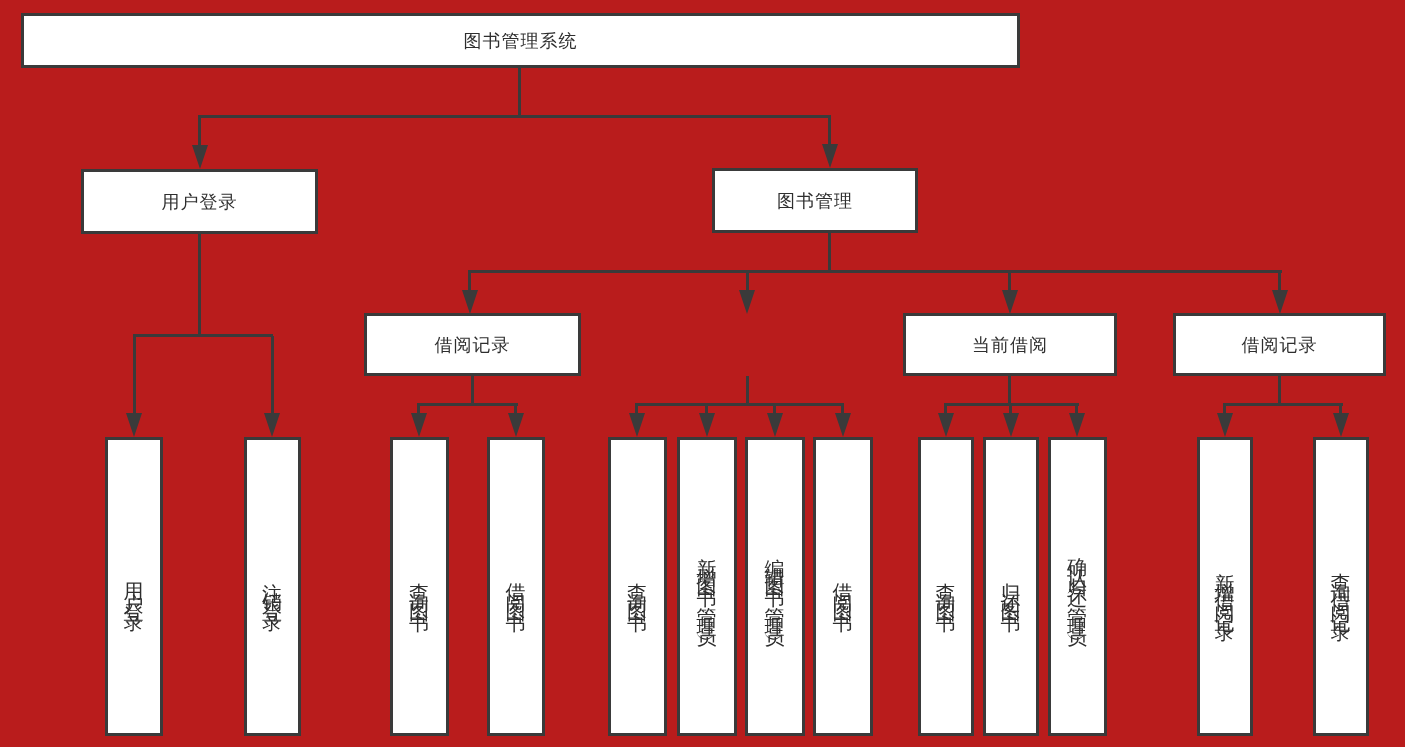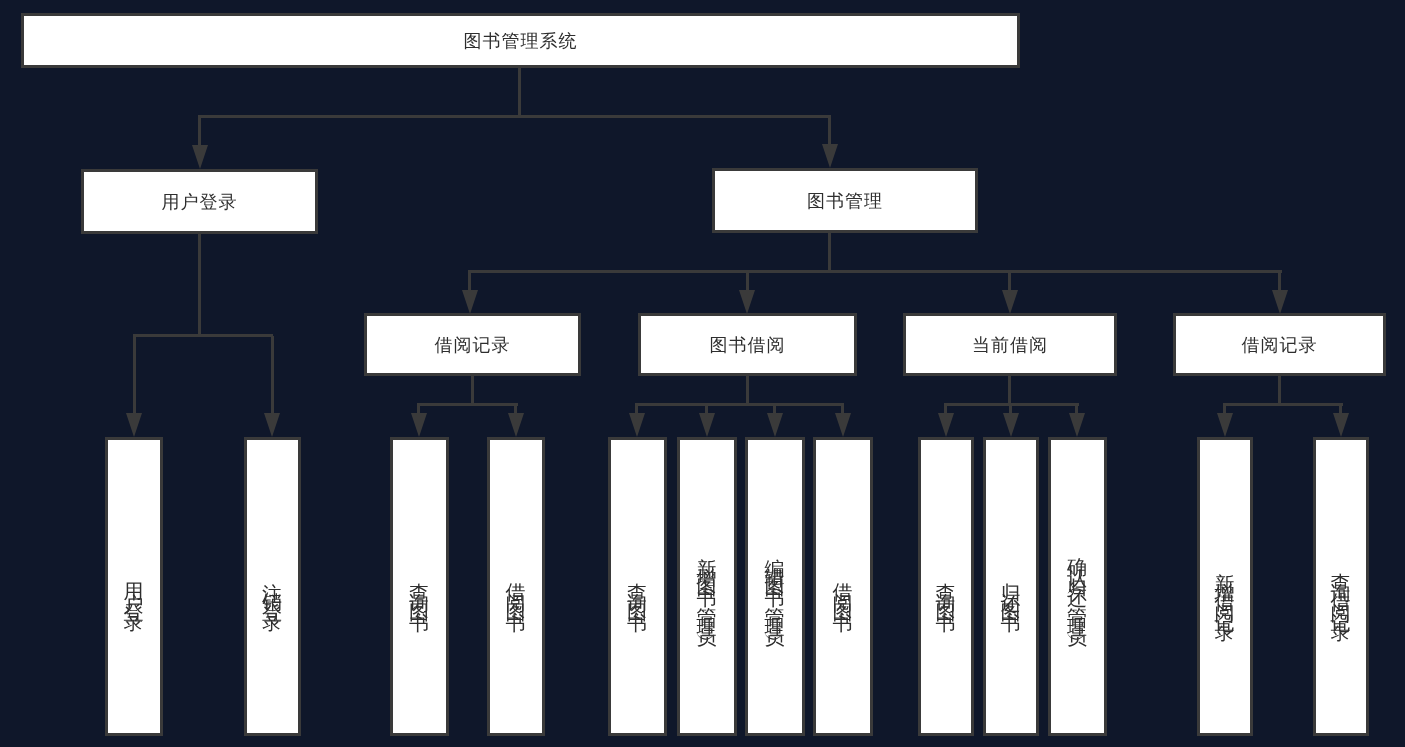--- a/index.html
+++ b/index.html
@@ -5,21 +5,21 @@
   html, body {
     margin: 0;
     padding: 0;
     background: #ffffff;
     font-family: "Liberation Sans", "DejaVu Sans", sans-serif;
   }
   .stage {
     position: relative;
     width: 1405px;
     height: 747px;
-    background: #0f172a;
+    background: #b91c1c;
     overflow: hidden;
   }
   
   .node {
     position: absolute;
     box-sizing: border-box;
     border: 3px solid #3a3a3a;
     background: #ffffff;
     display: flex;
     align-items: center;
@@ -86,42 +86,41 @@
   <div class="node" style="left:21px;top:13px;width:999px;height:55px">图书管理系统</div>
 
   <div class="vline" style="left:518px;top:68px;height:49px"></div>
   <div class="hline" style="left:198px;top:115px;width:633px"></div>
   <div class="vline" style="left:198px;top:117px;height:29px"></div>
   <div class="arrowhead" style="left:192px;top:145px"></div>
   <div class="vline" style="left:828px;top:117px;height:28px"></div>
   <div class="arrowhead" style="left:822px;top:144px"></div>
 
   <div class="node" style="left:81px;top:169px;width:237px;height:65px">用户登录</div>
-  <div class="node" style="left:712px;top:168px;width:266px;height:65px">图书管理</div>
+  <div class="node" style="left:712px;top:168px;width:206px;height:65px">图书管理</div>
 
   <div class="vline" style="left:198px;top:234px;height:102px"></div>
   <div class="hline" style="left:133px;top:334px;width:140px"></div>
   <div class="vline" style="left:133px;top:336px;height:79px"></div>
   <div class="arrowhead" style="left:126px;top:413px"></div>
   <div class="vline" style="left:271px;top:336px;height:79px"></div>
   <div class="arrowhead" style="left:264px;top:413px"></div>
 
   <div class="vline" style="left:828px;top:233px;height:39px"></div>
   <div class="hline" style="left:468px;top:270px;width:814px"></div>
   <div class="vline" style="left:468px;top:272px;height:20px"></div>
   <div class="arrowhead" style="left:462px;top:290px"></div>
   <div class="vline" style="left:746px;top:272px;height:20px"></div>
   <div class="arrowhead" style="left:739px;top:290px"></div>
   <div class="vline" style="left:1008px;top:272px;height:20px"></div>
   <div class="arrowhead" style="left:1002px;top:290px"></div>
   <div class="vline" style="left:1278px;top:272px;height:20px"></div>
   <div class="arrowhead" style="left:1272px;top:290px"></div>
 
   <div class="node" style="left:364px;top:313px;width:217px;height:63px">借阅记录</div>
-  <div class="node" style="left:638px;top:313px;width:219px;height:63px">图书借阅</div>
   <div class="node" style="left:1173px;top:313px;width:213px;height:63px">借阅记录</div>
   <div class="node" style="left:903px;top:313px;width:214px;height:63px">当前借阅</div>
 
   <div class="vline" style="left:471px;top:376px;height:29px"></div>
   <div class="hline" style="left:417px;top:403px;width:101px"></div>
   <div class="vline" style="left:417px;top:405px;height:10px"></div>
   <div class="arrowhead" style="left:411px;top:413px"></div>
   <div class="vline" style="left:514px;top:405px;height:10px"></div>
   <div class="arrowhead" style="left:508px;top:413px"></div>
 

